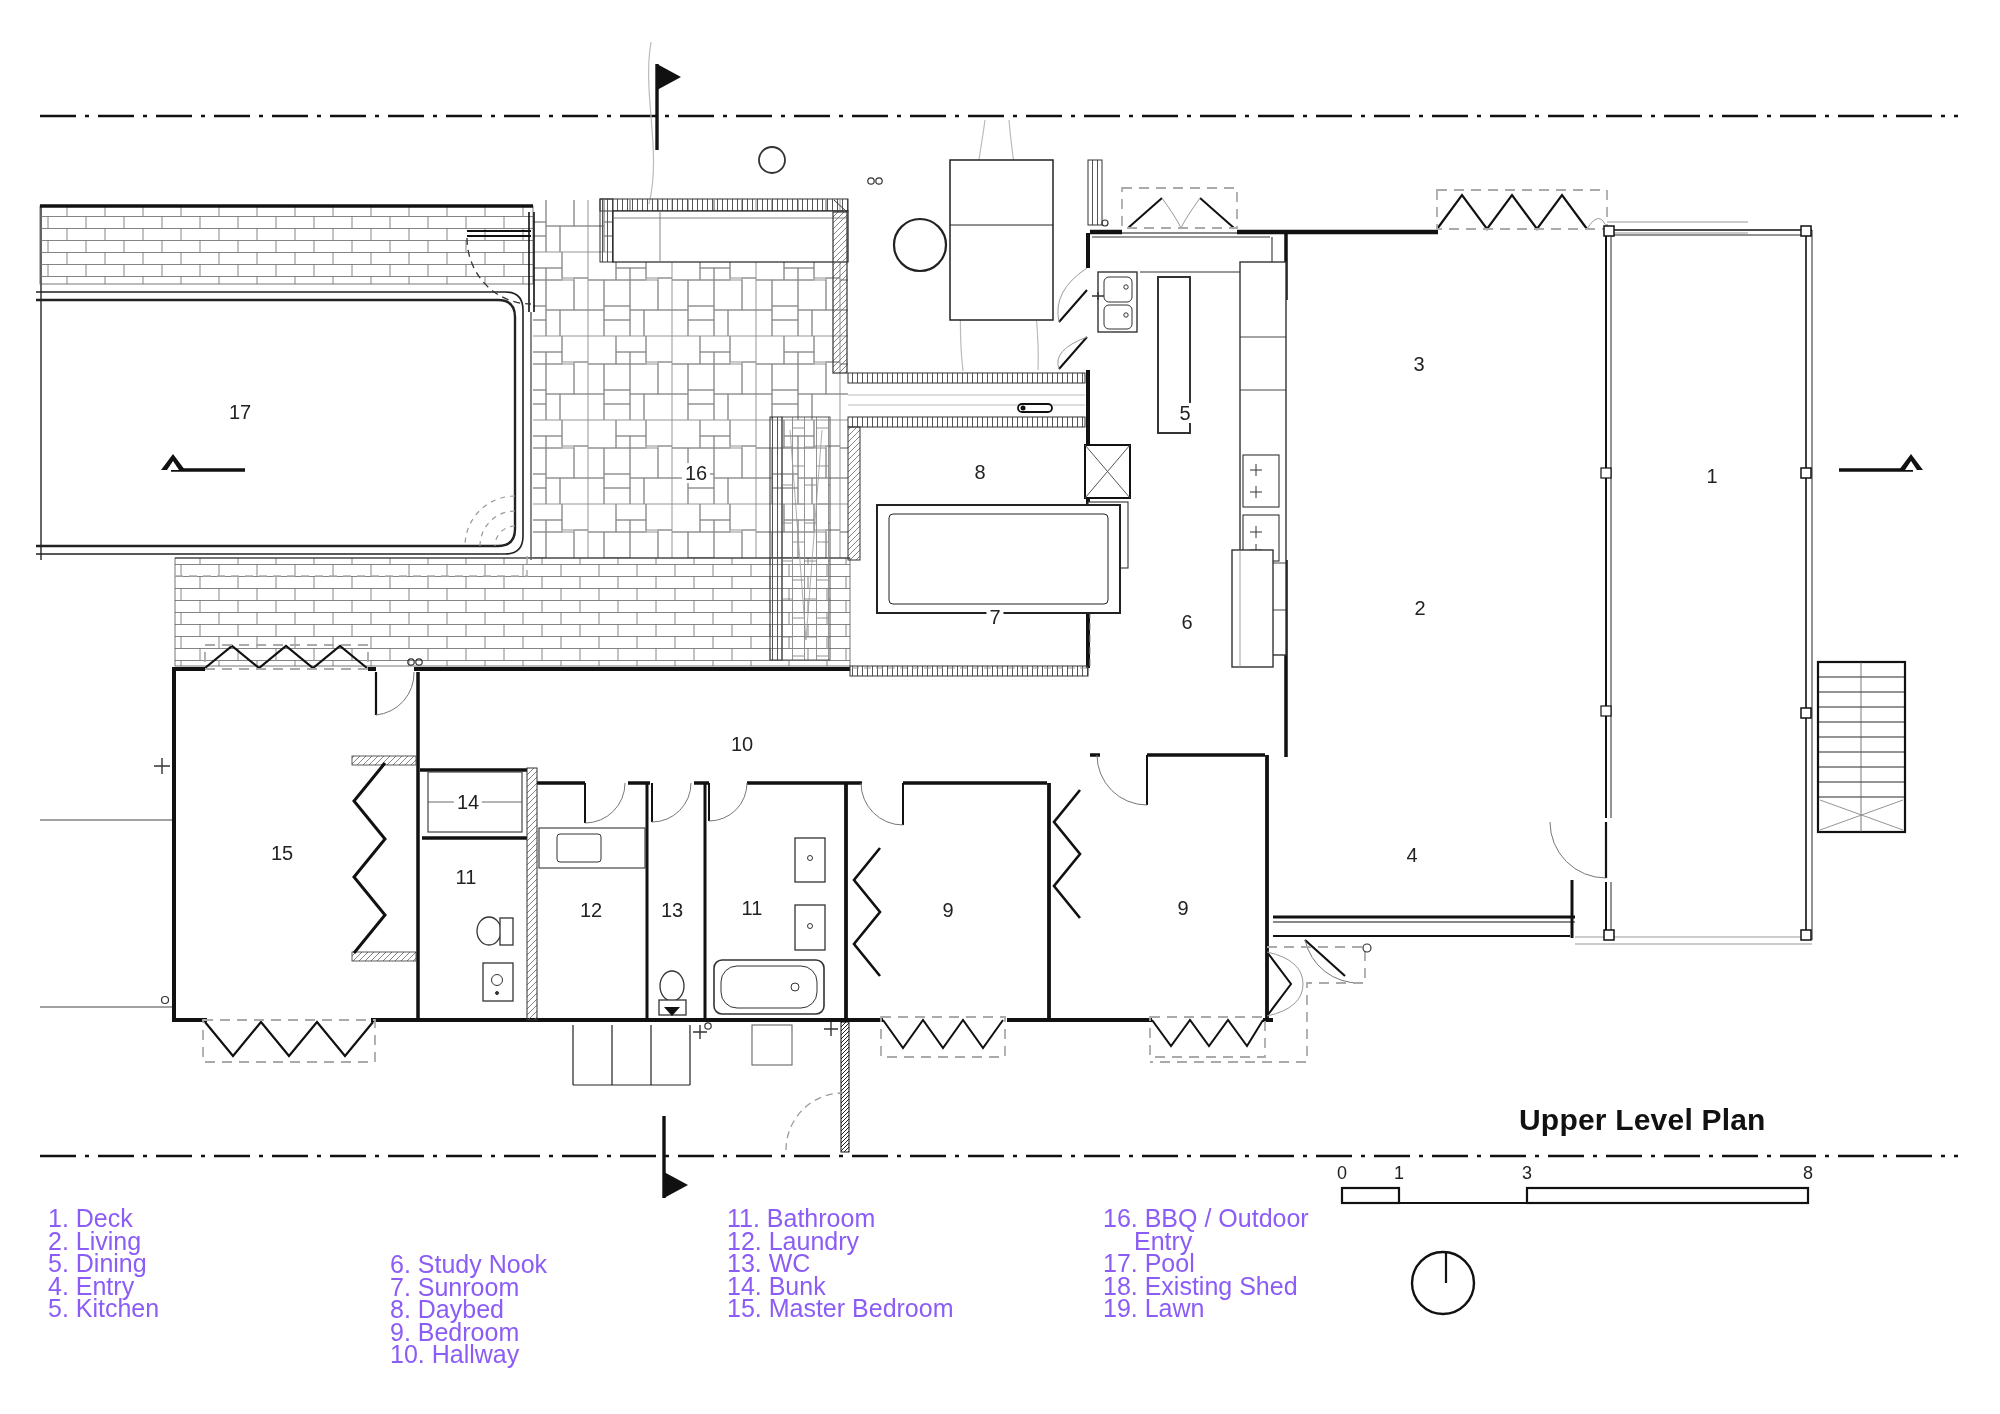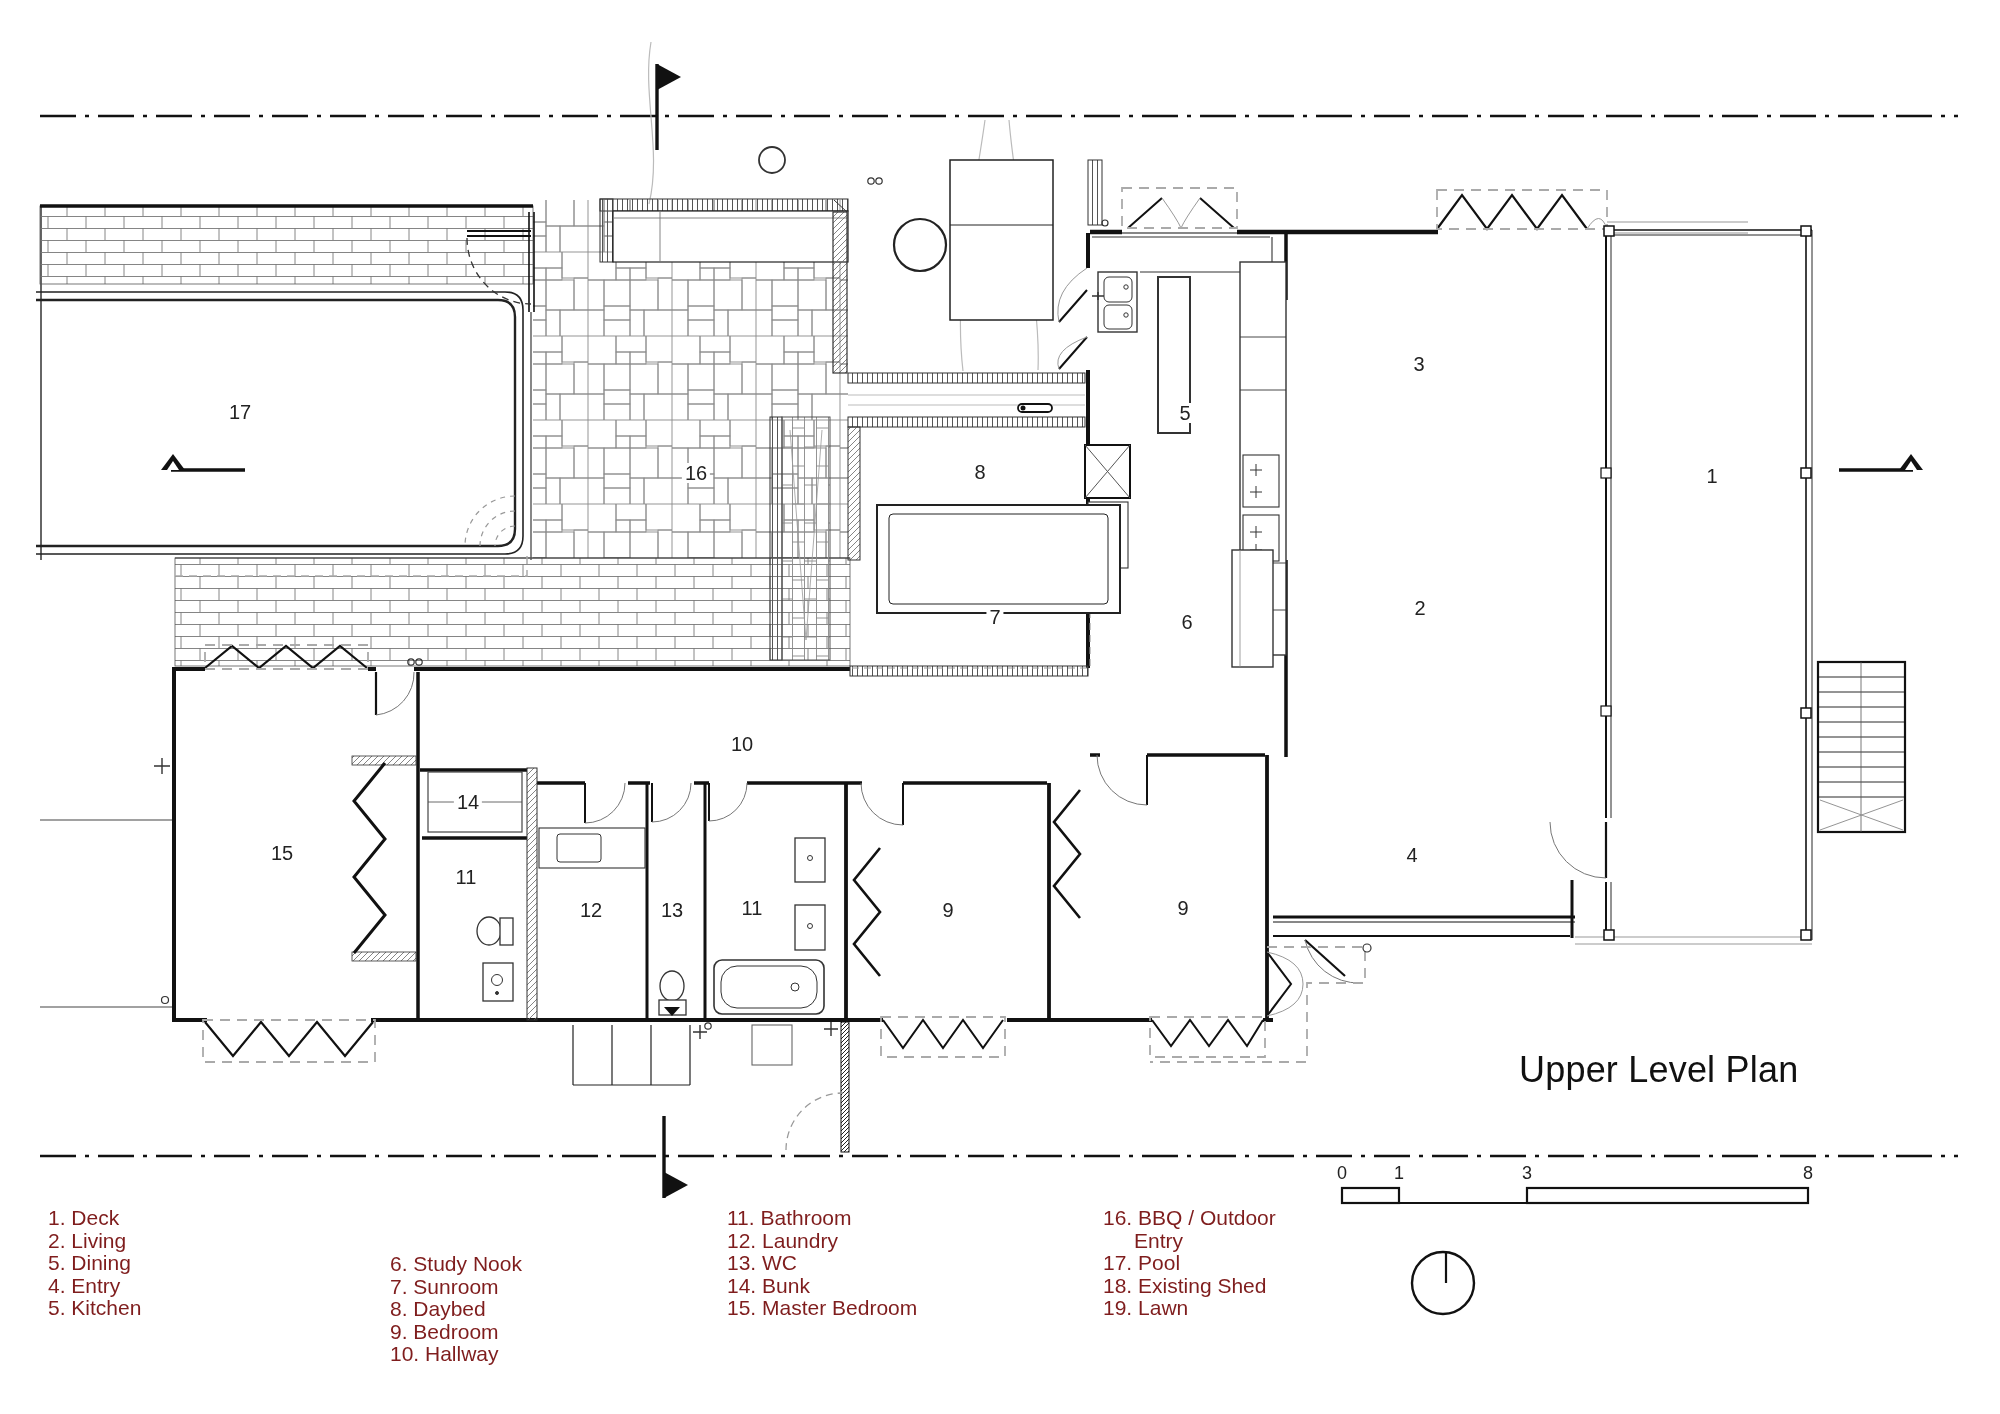--- a/index.html
+++ b/index.html
@@ -1,23 +1,23 @@
 <!DOCTYPE html>
 <html><head>
 <meta charset="utf-8">
 <style>
   html,body{margin:0;padding:0;background:#fff;}
   .stage{position:relative;width:2000px;height:1414px;background:#fff;overflow:hidden;
          font-family:"Liberation Sans",sans-serif;color:#1a1a1a;}
   .stage svg{position:absolute;left:0;top:0;}
   .lbl{position:absolute;transform:translate(-50%,-50%);font-size:20px;color:#222;
        background:#fff;padding:0 3px;line-height:1;white-space:nowrap;}
-  .legend{position:absolute;top:1207px;font-size:21px;line-height:22.6px;color:#7f1d1d;}
+  .legend{position:absolute;top:1207px;font-size:25px;line-height:22.6px;color:#8b5cf6;}
   .legend .l2{padding-left:31px;}
-  .plan-title{position:absolute;left:1519px;top:1049px;font-size:36px;font-weight:normal;
+  .plan-title{position:absolute;left:1519px;top:1103px;font-size:30px;font-weight:bold;
               letter-spacing:.2px;color:#111;}
   .tick{position:absolute;transform:translate(-50%,0);font-size:18px;color:#222;top:1163px;}
 </style>
 </head>
 <body>
 
 <div class="stage">
 
 <svg width="2000" height="1414" viewBox="0 0 2000 1414">
   <defs>

